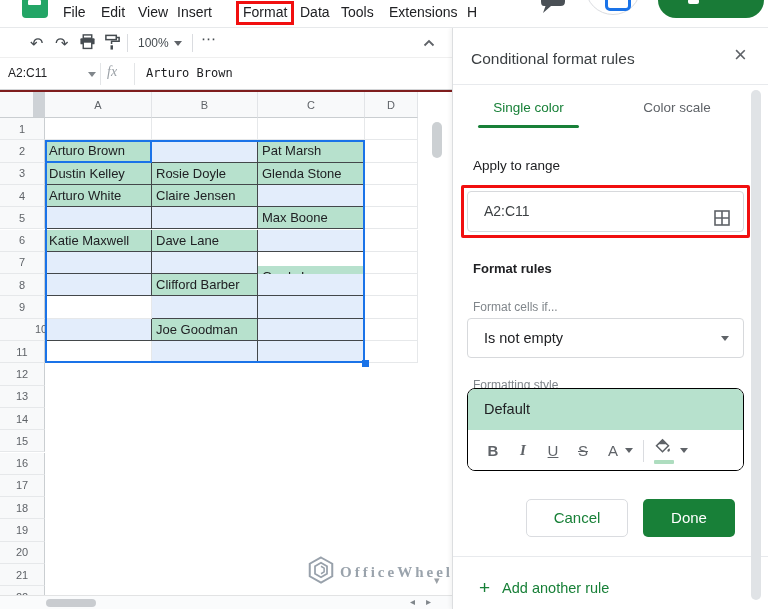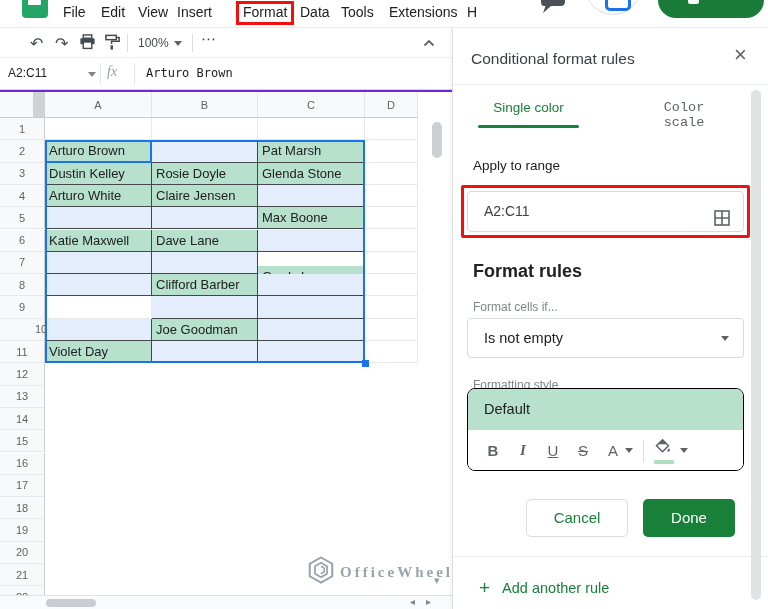--- a/index.html
+++ b/index.html
@@ -1,18 +1,18 @@
 <!DOCTYPE html>
 <html style="--accent_green: #188038; --done_button_green: #188038; --conditional_fill_green: #b7e1cd; --selection_fill_blue: #e3edfb; --selection_border_blue: #1a73e8; --annotation_red: #f10f0f;"><head>
 <meta charset="utf-8">
 <style>
   * { margin:0; padding:0; box-sizing:border-box; }
   html,body { width:768px; height:609px; overflow:hidden; background:#fff;
               font-family:"Liberation Sans", sans-serif; }
-  #app { position:relative; width:768px; height:609px; background:#6d28d9; }
+  #app { position:relative; width:768px; height:609px; background:#7f1d1d; }
 
   
   #menubar { position:absolute; left:0; top:0; width:768px; height:28px; background:#fff;
              border-bottom:1px solid #e7e9eb; z-index:30; }
   .menu-item { position:absolute; top:4px; font-size:14px; color:#202124; white-space:nowrap; }
   #menu-help { width:10px; overflow:hidden; }
   #logo { position:absolute; left:22px; top:-8px; width:26px; height:26px; background:#23a566; border-radius:4px; }
   #logo .grid-white { position:absolute; left:6px; top:8px; width:13px; height:5px; background:#fff; border-radius:1px; }
   #format-red-box { position:absolute; left:236px; top:1px; width:58px; height:24px;
                     border:3px solid var(--annotation_red,#f10f0f); z-index:31; }
@@ -81,31 +81,31 @@
   .h-arrow { position:absolute; top:0px; font-size:10px; color:#80868b; font-family:"DejaVu Sans",sans-serif; }
 
   
   #panel { position:absolute; left:452px; top:28px; width:316px; height:581px; background:#fff;
            border-left:1px solid #dcdee0; box-shadow:-2px 0 4px rgba(0,0,0,0.05); z-index:25; }
   #panel-title { position:absolute; left:18px; top:22px; font-size:15.5px; font-weight:500; color:#3c4043; }
   #panel-close { position:absolute; left:281px; top:14px; font-size:22px; color:#5f6368; cursor:pointer; }
   .p-div { position:absolute; left:0; width:316px; height:1px; background:#e8eaed; }
   .tab { position:absolute; top:72px; height:26px; font-size:13.5px; font-weight:500; text-align:center; }
   #tab-single { left:25px; width:101px; color:var(--accent_green,#188038); }
-  #tab-scale { left:192px; width:78px; color:#5f6368;font-family:Liberation Mono, monospace; }
+  #tab-scale { left:185px; width:78px; color:#5f6368; }
   #tab-underline { position:absolute; left:25px; top:97px; width:101px; height:3px; border-radius:2px;
                    background:var(--accent_green,#188038); }
   #apply-label { position:absolute; left:20px; top:130px; font-size:13.5px; font-weight:500; color:#202124; }
   #range-red-box { position:absolute; left:8px; top:157px; width:289px; height:53px;
                    border:3px solid var(--annotation_red,#f10f0f); border-radius:2px; z-index:2; }
   #range-field { position:absolute; left:14px; top:163px; width:277px; height:41px; border:1px solid #d7d9dc;
                  border-radius:4px; background:#fff; font-size:14px; color:#3c4043; line-height:39px;
                  padding-left:16px; }
   #range-grid-icon { position:absolute; right:12px; top:11px; }
-  #rules-heading { position:absolute; left:20px; top:233px; font-size:18px; font-weight:bold; color:#202124; }
+  #rules-heading { position:absolute; left:20px; top:233px; font-size:13px; font-weight:bold; color:#202124; }
   #cond-label { position:absolute; left:20px; top:272px; font-size:12px; color:#80868b; }
   #cond-select { position:absolute; left:14px; top:290px; width:277px; height:40px; border:1px solid #d7d9dc;
                  border-radius:4px; font-size:14.5px; color:#202124; line-height:38px; padding-left:16px; }
   #cond-caret { position:absolute; right:14px; top:17px; }
   #style-label { position:absolute; left:20px; top:350px; font-size:12px; color:#80868b; }
   #style-box { position:absolute; left:14px; top:360px; width:277px; height:83px; border:1px solid #000000;
                border-radius:8px; overflow:hidden; }
   #style-preview { height:41px; background:var(--conditional_fill_green,#b7e1cd); font-size:14.5px;
                    color:#202124; line-height:41px; padding-left:16px; }
   #fmt-row { height:41px; background:#fff; display:flex; align-items:center; padding-left:15px; }
@@ -293,21 +293,20 @@
         <div class="tcell sel-empty" style="left: 152px; top: 159.8px; width: 106px; height: 22.3px;"></div>
         <div class="tcell filled" style="left: 258px; top: 174px; width: 107px; height: 22.3px;">Grady Lawson</div>
         <div class="tcell sel-empty" style="left: 45px; top: 182.1px; width: 107px; height: 22.3px;"></div>
         <div class="tcell filled" style="left: 152px; top: 182.1px; width: 106px; height: 22.3px;">Clifford Barber</div>
         <div class="tcell sel-empty" style="left: 258px; top: 182.1px; width: 107px; height: 22.3px;"></div>
         <div class="tcell sel-empty" style="left: 152px; top: 204.4px; width: 106px; height: 22.3px;"></div>
         <div class="tcell sel-empty" style="left: 258px; top: 204.4px; width: 107px; height: 22.3px;"></div>
         <div class="tcell sel-empty" style="left: 45px; top: 226.7px; width: 107px; height: 22.3px;"></div>
         <div class="tcell filled" style="left: 152px; top: 226.7px; width: 106px; height: 22.3px;">Joe Goodman</div>
         <div class="tcell sel-empty" style="left: 258px; top: 226.7px; width: 107px; height: 22.3px;"></div>
-        <div class="tcell filled" style="left: 45px; top: 249px; width: 107px; height: 22.3px;">Violet Day</div>
         <div class="tcell sel-empty" style="left: 152px; top: 249px; width: 106px; height: 22.3px;"></div>
         <div class="tcell sel-empty" style="left: 258px; top: 249px; width: 107px; height: 22.3px;"></div>
         <div class="" id="table-outline" style="left: 45px; top: 48.3px; width: 320px; height: 223px;"></div>
         <div class="" id="sel-overlay" style="left: 45px; top: 48.3px; width: 320px; height: 223px;"></div>
         <div class="" id="active-cell" style="left: 45px; top: 48.3px; width: 107px; height: 22.3px;"></div>
         <div class="" id="fill-handle" style="left: 361.5px; top: 267.8px; width: 7px; height: 7px;"></div>
       </div>
     <div id="watermark">
       <span>
         <svg width="30" height="32" viewBox="0 0 24 24">

